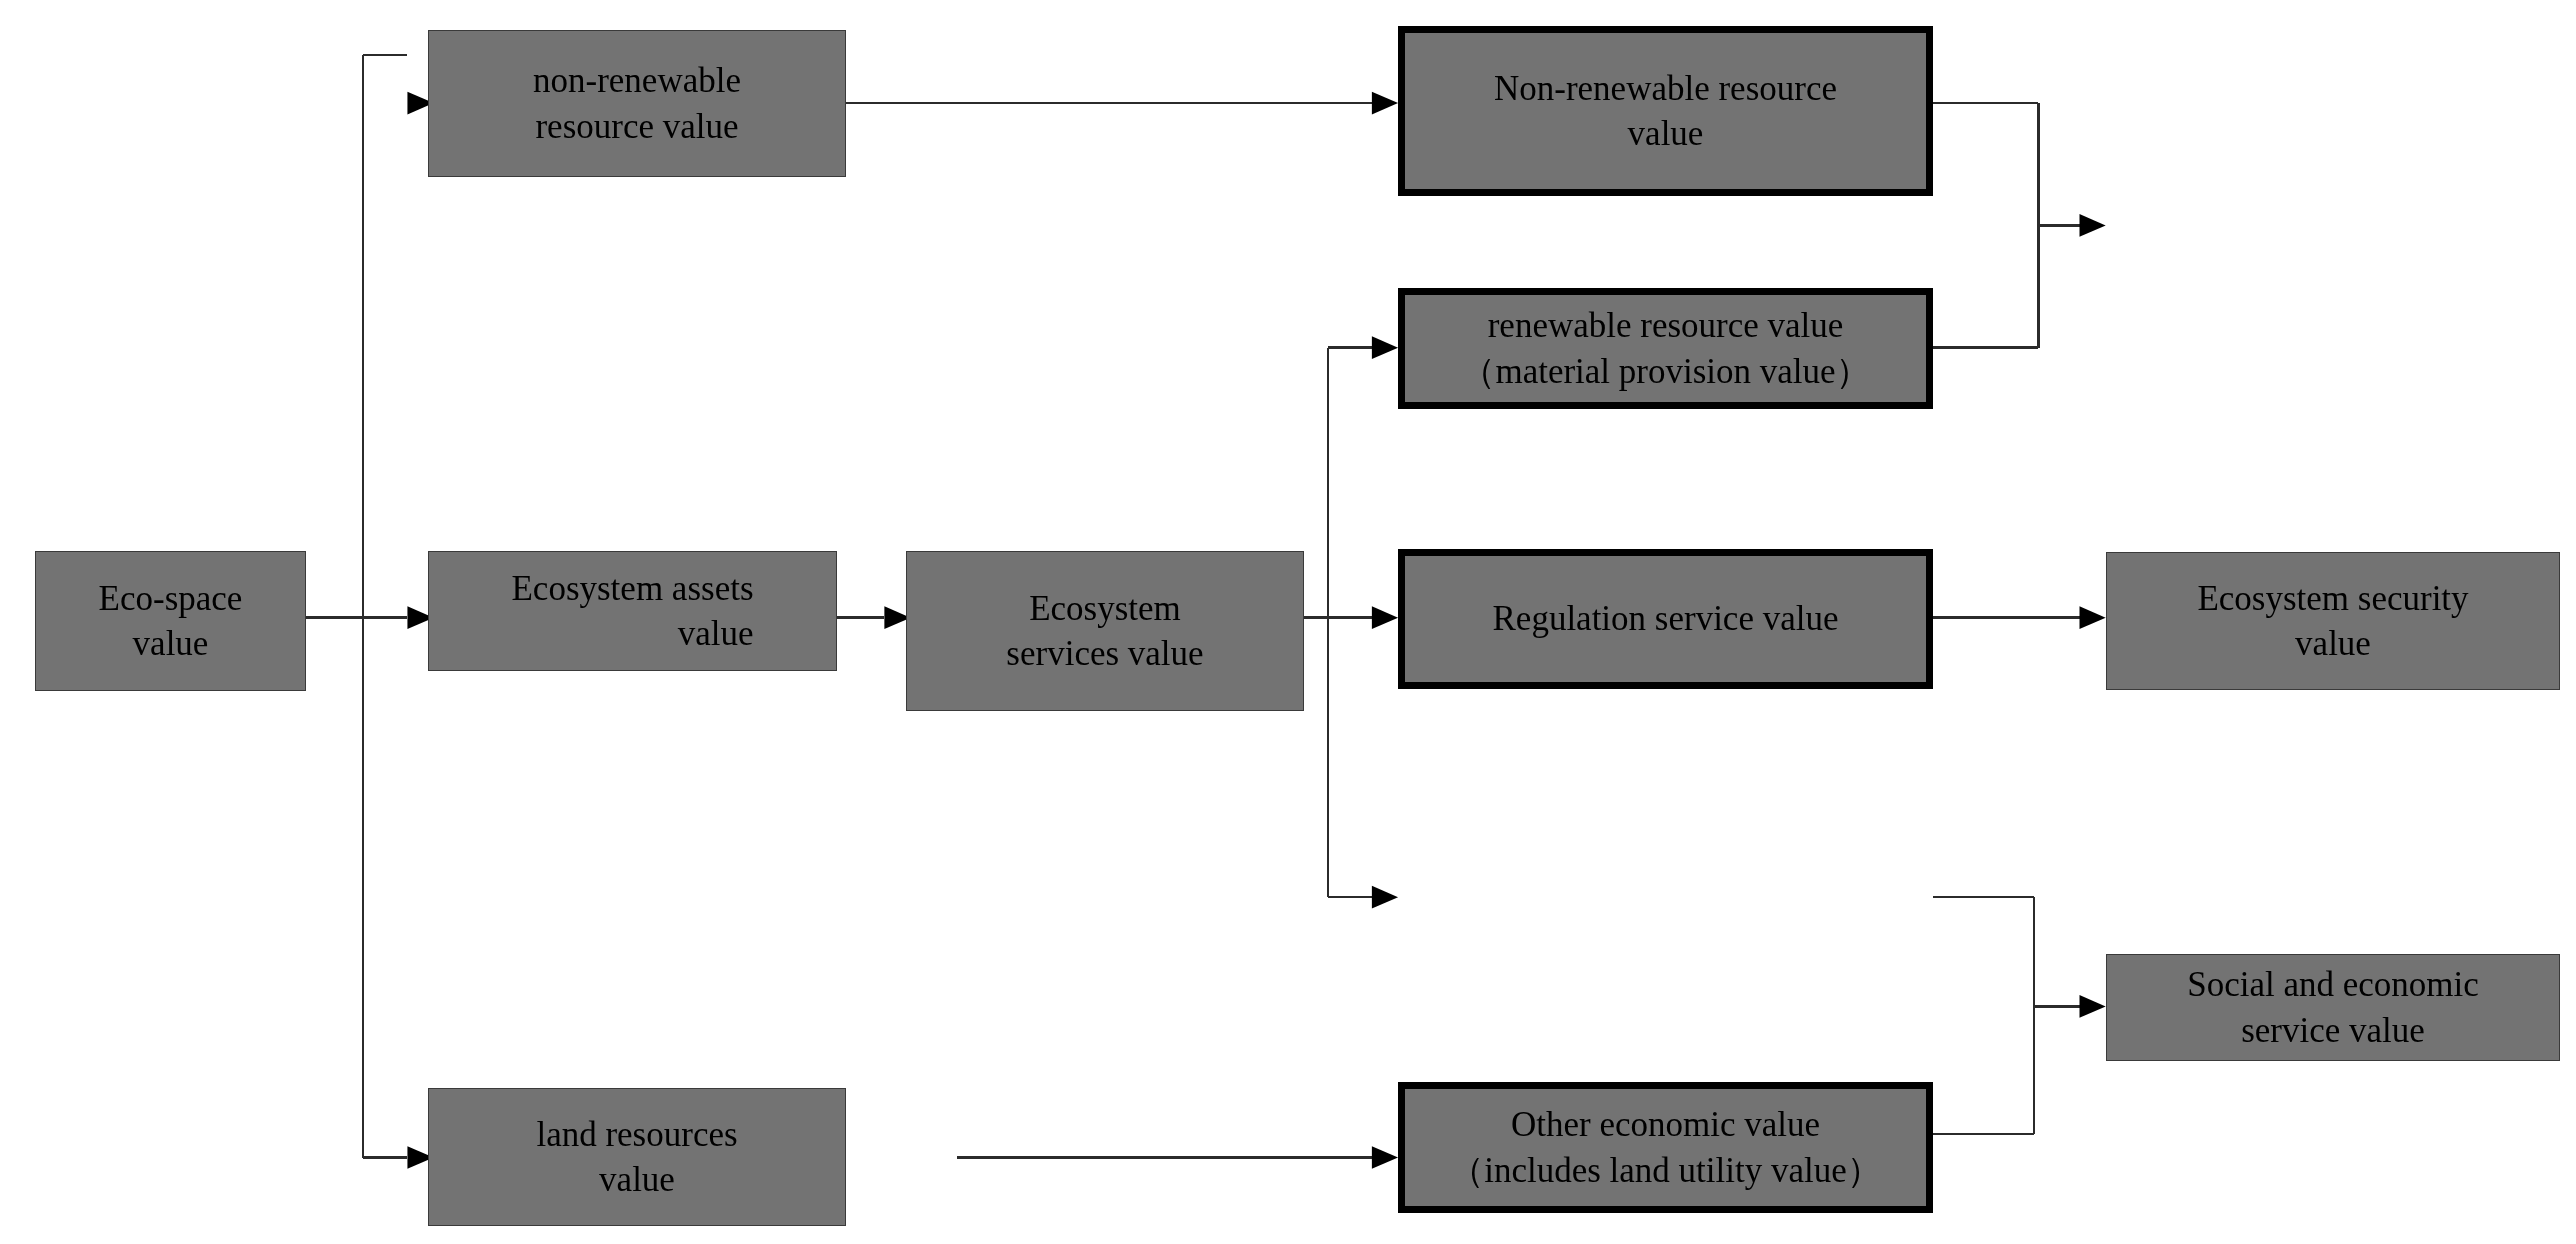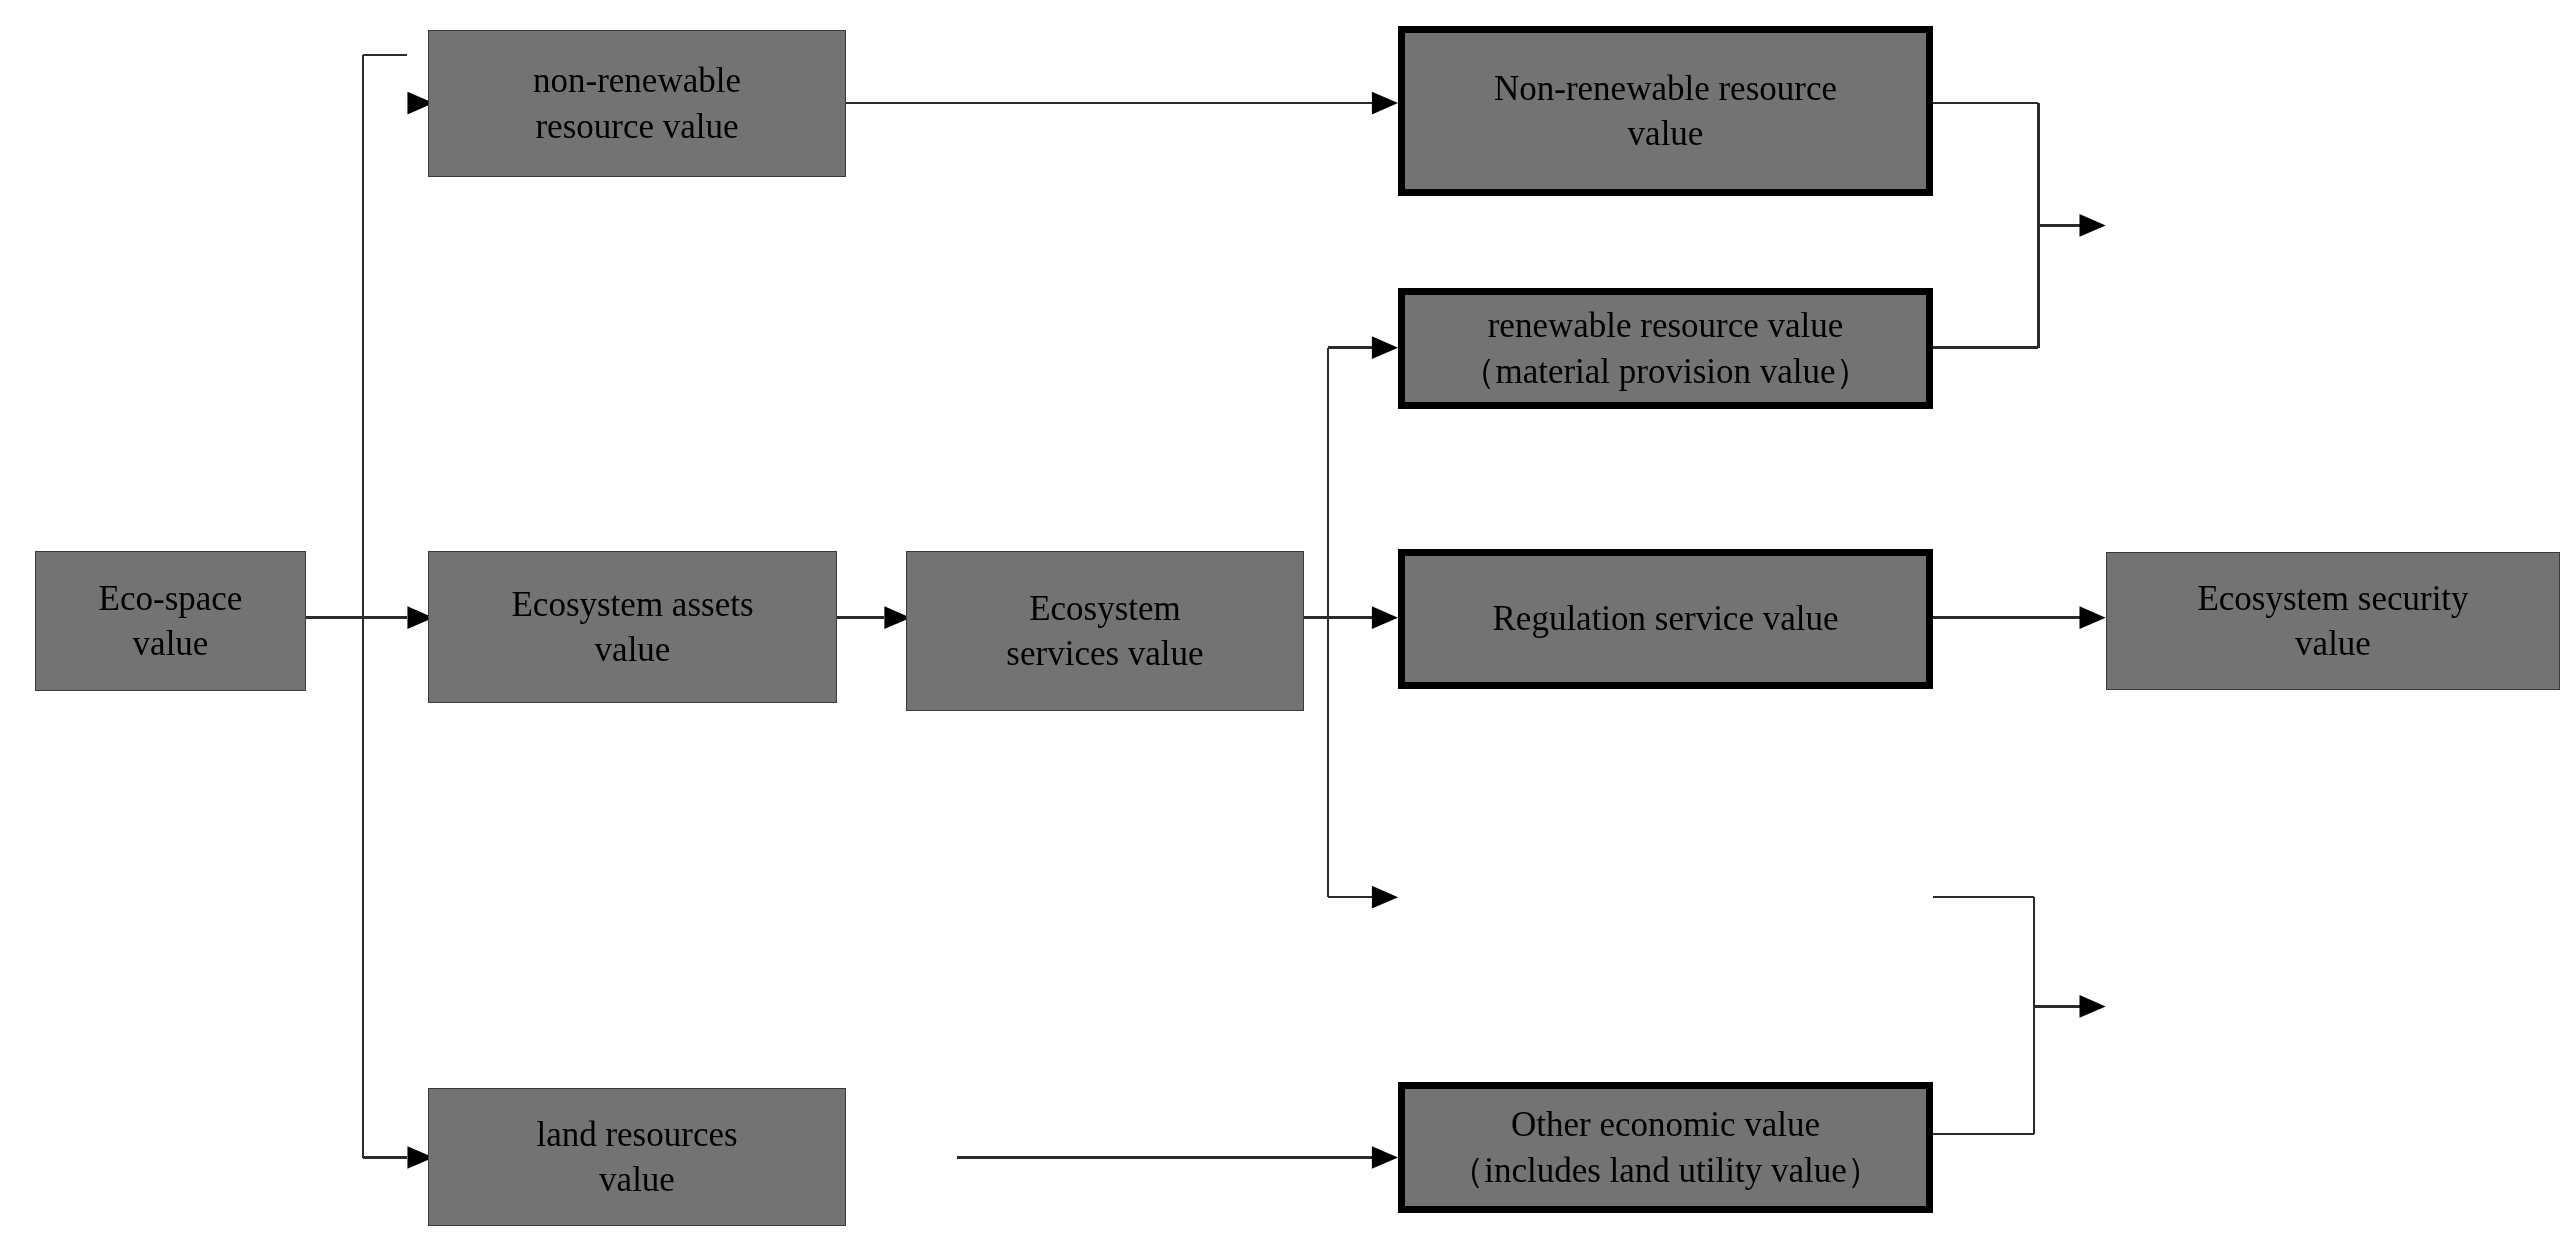--- a/index.html
+++ b/index.html
@@ -117,21 +117,21 @@
   <div class="node thin" style="left:35px; top:551px; width:271px; height:140px;">
     <span class="lbl">Eco-space
 value</span>
   </div>
 
   <div class="node thin" style="left:428px; top:30px; width:418px; height:147px;">
     <span class="lbl">non-renewable
 resource value</span>
   </div>
 
-  <div class="node thin" style="left:428px; top:551px; width:409px; height:152px;">
+  <div class="node thin" style="left:428px; top:551px; width:409px; height:120px;text-align:right;">
     <span class="lbl">Ecosystem assets
 value</span>
   </div>
 
   <div class="node thin" style="left:428px; top:1088px; width:418px; height:138px;">
     <span class="lbl">land resources
 value</span>
   </div>
 
   <div class="node thin" style="left:906px; top:551px; width:398px; height:160px;">
@@ -158,15 +158,19 @@
     <span class="lbl">Other economic value
 （includes land utility value）</span>
   </div>
 
 
   <div class="node thin" style="left:2106px; top:552px; width:454px; height:138px;">
     <span class="lbl">Ecosystem security
 value</span>
   </div>
 
+  <div class="node thin" style="left:2106px; top:954px; width:454px; height:107px;">
+    <span class="lbl">Social and economic
+service value</span>
+  </div>
 
 </div>
 
 
 </body></html>

